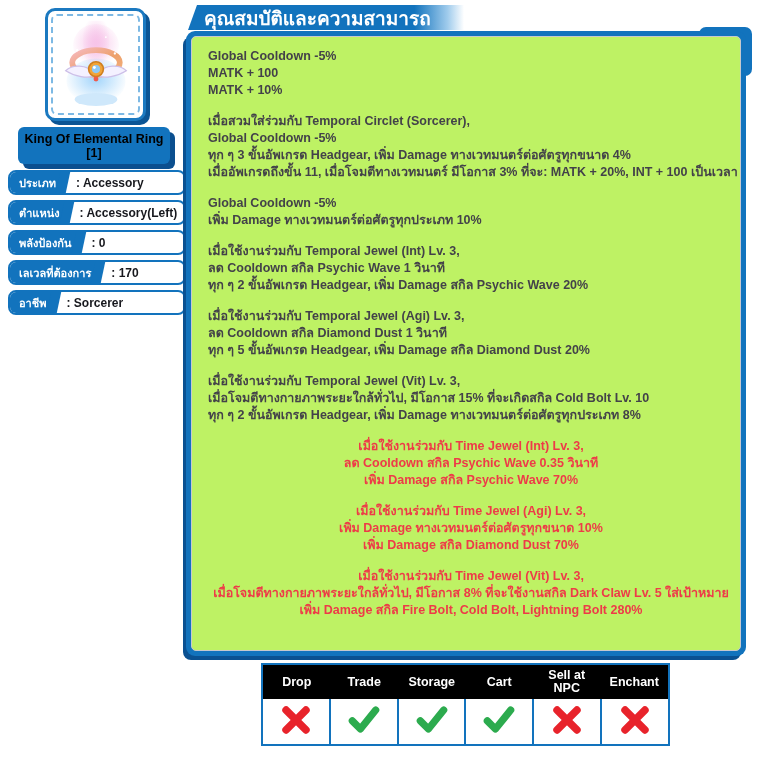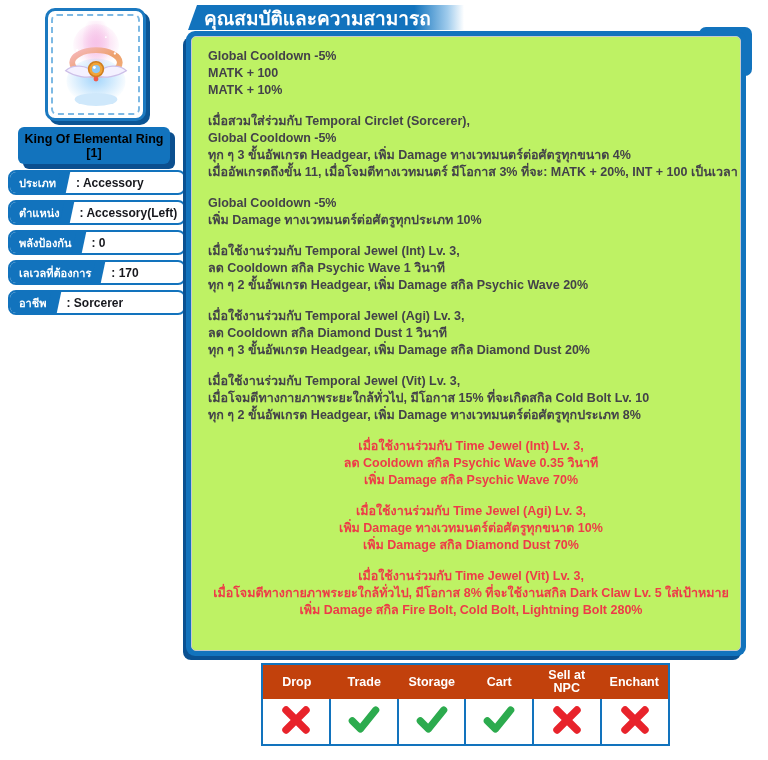--- a/index.html
+++ b/index.html
@@ -68,21 +68,21 @@
   .para{margin-bottom:14px;}
   .para .line{
     font-size:12.5px;line-height:17px;font-weight:bold;color:#434249;white-space:nowrap;
   }
   .para.red .line{color:#ee3b48;text-align:center;}
   
   .flags{
     position:absolute;left:261px;top:663px;width:409px;height:83px;box-sizing:border-box;
     border:2px solid #1273bd;display:flex;flex-direction:column;background:#1273bd;
   }
-  .flags-header{display:flex;background:#c2410c;height:34px;flex:0 0 auto;}
+  .flags-header{display:flex;background:#000000;height:34px;flex:0 0 auto;}
   .flag-h{
     flex:1 1 0;color:#ffffff;font-weight:bold;font-size:12.5px;line-height:13px;
     display:flex;align-items:center;justify-content:center;text-align:center;padding:0 2px;
   }
   .flags-body{display:flex;flex:1 1 auto;}
   .flag-c{
     flex:1 1 0;background:#ffffff;display:flex;align-items:center;justify-content:center;
     border-left:2px solid #1273bd;
   }
   .flag-c:first-child{border-left:none;}
@@ -171,21 +171,21 @@
           <div class="line">เพิ่ม Damage ทางเวทมนตร์ต่อศัตรูทุกประเภท 10%</div>
         </div>
         <div class="para black">
           <div class="line">เมื่อใช้งานร่วมกับ Temporal Jewel (Int) Lv. 3,</div>
           <div class="line">ลด Cooldown สกิล Psychic Wave 1 วินาที</div>
           <div class="line">ทุก ๆ 2 ขั้นอัพเกรด Headgear, เพิ่ม Damage สกิล Psychic Wave 20%</div>
         </div>
         <div class="para black">
           <div class="line">เมื่อใช้งานร่วมกับ Temporal Jewel (Agi) Lv. 3,</div>
           <div class="line">ลด Cooldown สกิล Diamond Dust 1 วินาที</div>
-          <div class="line">ทุก ๆ 3 ขั้นอัพเกรด Headgear, เพิ่ม Damage สกิล Diamond Dust 20%</div>
+          <div class="line">ทุก ๆ 5 ขั้นอัพเกรด Headgear, เพิ่ม Damage สกิล Diamond Dust 20%</div>
         </div>
         <div class="para black">
           <div class="line">เมื่อใช้งานร่วมกับ Temporal Jewel (Vit) Lv. 3,</div>
           <div class="line">เมื่อโจมตีทางกายภาพระยะใกล้ทั่วไป, มีโอกาส 15% ที่จะเกิดสกิล Cold Bolt Lv. 10</div>
           <div class="line">ทุก ๆ 2 ขั้นอัพเกรด Headgear, เพิ่ม Damage ทางเวทมนตร์ต่อศัตรูทุกประเภท 8%</div>
         </div>
         <div class="para red">
           <div class="line">เมื่อใช้งานร่วมกับ Time Jewel (Int) Lv. 3,</div>
           <div class="line">ลด Cooldown สกิล Psychic Wave 0.35 วินาที</div>
           <div class="line">เพิ่ม Damage สกิล Psychic Wave 70%</div>

